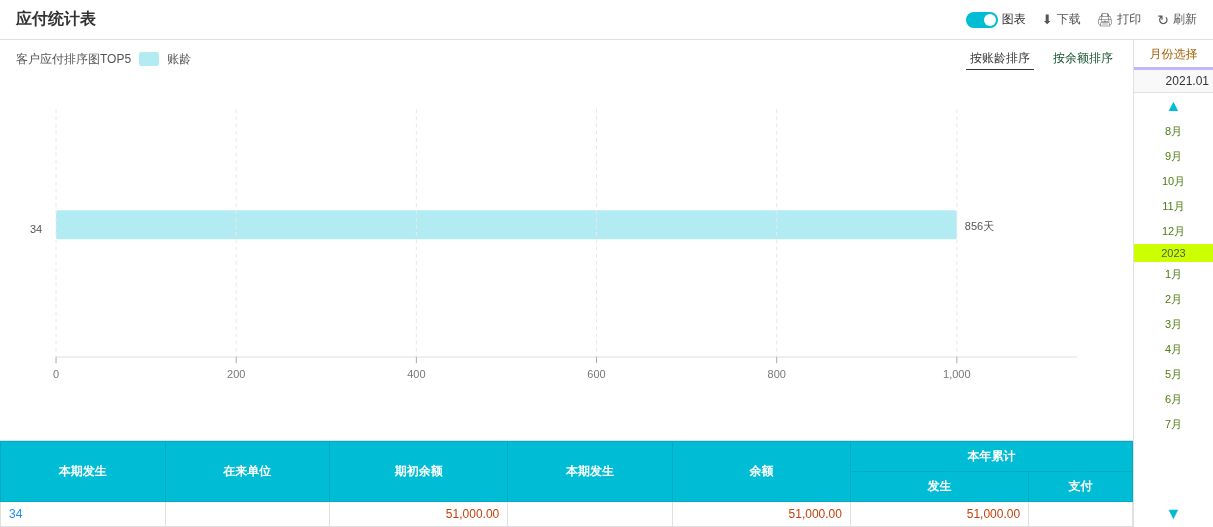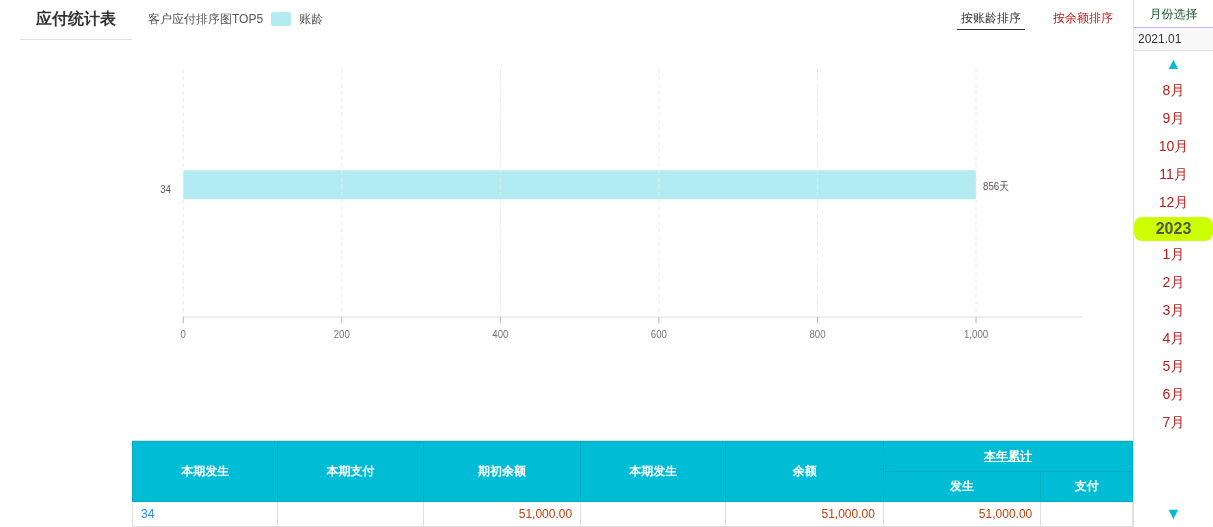--- a/index.html
+++ b/index.html
@@ -1,18 +1,18 @@
 <!DOCTYPE html>
 <html><head>
   <meta charset="utf-8">
   <style>
     * { box-sizing: border-box; margin: 0; padding: 0; }
     body { font-family: 'Microsoft YaHei', Arial, sans-serif; font-size: 12px; background: #f5f5f5; color: #333; }
 
-    .app-container { width: 1213px; height: 527px; display: flex; flex-direction: row; background: #fff; overflow: hidden; padding-left: 20px; }
+    .app-container { width: 1213px; height: 527px; display: flex; flex-direction: column; background: #fff; overflow: hidden; }
 
     
     .header { display: flex; align-items: center; justify-content: space-between; padding: 8px 16px; background: #fff; border-bottom: 1px solid #e0e0e0; height: 40px; }
     .header-title { font-size: 16px; font-weight: bold; color: #333; }
     .header-actions { display: flex; align-items: center; gap: 16px; }
     .toggle-wrap { display: flex; align-items: center; gap: 4px; }
     .toggle { width: 32px; height: 16px; background: #00bcd4; border-radius: 8px; position: relative; cursor: pointer; }
     .toggle::after { content: ''; position: absolute; width: 12px; height: 12px; background: #fff; border-radius: 50%; top: 2px; right: 2px; }
     .action-btn { display: flex; align-items: center; gap: 4px; cursor: pointer; color: #555; font-size: 12px; }
     .icon-dl::before { content: '⬇'; font-size: 13px; }
@@ -22,56 +22,74 @@
     
     .main { display: flex; flex: 1; overflow: hidden; }
 
     
     .chart-section { flex: 1; display: flex; flex-direction: column; overflow: hidden; }
 
     
     .chart-header { display: flex; align-items: center; justify-content: space-between; padding: 8px 16px 4px; }
     .chart-legend { display: flex; align-items: center; gap: 8px; font-size: 12px; color: #555; }
     .legend-box { width: 20px; height: 14px; background: #b2ebf2; border-radius: 2px; }
-    .chart-sort { display: flex; gap: 24px; text-align: center; }
-    .sort-btn { font-size: 12px; color: #b91c1c; cursor: pointer; padding: 2px 4px; border-bottom: 1px solid transparent; }
+    .chart-sort { display: flex; gap: 15px; text-align: center; }
+    .sort-btn { font-size: 12px; color: #14532d; cursor: pointer; padding: 2px 4px; border-bottom: 1px solid transparent; }
     .sort-btn.active { color: #333; border-bottom: 1px solid #333; }
 
     
     .chart-wrap { flex: 1; padding: 4px 16px 0; position: relative; }
     .chart-svg { width: 100%; height: 310px; }
 
     
     .table-section { border-top: 1px solid #e0e0e0; }
     .data-table { width: 100%; border-collapse: collapse; }
     .data-table th { background: #00bcd4; color: #fff; text-align: center; padding: 6px 8px; font-size: 12px; border: 1px solid #00acc1; }
     .data-table td { text-align: center; padding: 5px 8px; font-size: 12px; border: 1px solid #e0e0e0; background: #fff; }
     .data-table td.number { text-align: right; color: #c2410c; }
     .data-table td.link-cell { text-align: left; }
     .data-table td.link-cell a { color: #1890ff; text-decoration: none; }
-    .th-group { border-bottom: 1px solid #00acc1; text-decoration: underline; }
+    .th-group { border-bottom: 1px solid #00acc1; }
 
     
     .sidebar { width: 80px; background: #fff; border-left: 1px solid #e0e0e0; display: flex; flex-direction: column; overflow: hidden; }
-    .sidebar-label { font-size: 12px; color: #14532d; text-align: center; padding: 6px 4px 4px; border-bottom: 1px solid #c4b5fd; }
-    .sidebar-current { font-size: 12px; color: #333; text-align: left; padding: 4px; background: #f9f9f9; border-bottom: 1px solid #e0e0e0; }
+    .sidebar-label { font-size: 12px; color: #a16207; text-align: center; padding: 6px 4px 4px; border-bottom: 3px solid #c4b5fd; }
+    .sidebar-current { font-size: 12px; color: #333; text-align: right; padding: 4px; background: #f9f9f9; border-bottom: 1px solid #e0e0e0; }
     .sidebar-scroll { flex: 1; overflow-y: auto; }
     .sidebar-scroll::-webkit-scrollbar { width: 0; }
     .sidebar-nav { display: flex; justify-content: center; padding: 4px 0; cursor: pointer; }
     .nav-arrow { color: #00bcd4; font-size: 16px; }
-    .month-item { text-align: center; padding: 5px 4px; font-size: 14px; color: #b91c1c; cursor: pointer; }
-    .month-item.year-label { background: #ccff00; color: #555; font-weight: bold; font-size: 16px; padding: 3px 4px; border-radius: 8px; }
+    .month-item { text-align: center; padding: 5px 4px; font-size: 11px; color: #4d7c0f; cursor: pointer; }
+    .month-item.year-label { background: #ccff00; color: #555; font-weight: normal; font-size: 11px; padding: 3px 4px; }
   </style>
 </head>
 <body>
 
 <div class="app-container">
 
   <div class="header">
     <span class="header-title">应付统计表</span>
+    <div class="header-actions">
+      <div class="toggle-wrap">
+        <div class="toggle"></div>
+        <span>图表</span>
+      </div>
+      <div class="action-btn">
+        <span class="icon-dl"></span>
+        <span>下载</span>
+      </div>
+      <div class="action-btn">
+        <span class="icon-print"></span>
+        <span>打印</span>
+      </div>
+      <div class="action-btn">
+        <span class="icon-refresh"></span>
+        <span>刷新</span>
+      </div>
+    </div>
   </div>
 
   <div class="main">
 
     <div class="chart-section">
 
       <div class="chart-header">
         <div class="chart-legend">
           <span>客户应付排序图TOP5</span>
           <div class="legend-box"></div>
@@ -115,21 +133,21 @@
           <line x1="760" y1="30" x2="760" y2="270" stroke="#e8e8e8" stroke-width="1" stroke-dasharray="4,3"></line>
           <line x1="940" y1="30" x2="940" y2="270" stroke="#e8e8e8" stroke-width="1" stroke-dasharray="4,3"></line>
         </svg>
       </div>
 
       <div class="table-section">
         <table class="data-table">
           <thead>
             <tr>
               <th rowspan="2">本期发生</th>
-              <th rowspan="2">本期支付</th>
+              <th rowspan="2">在来单位</th>
               <th rowspan="2">期初余额</th>
               <th rowspan="2">本期发生</th>
               <th rowspan="2">余额</th>
               <th colspan="2" class="th-group">本年累计</th>
             </tr>
             <tr>
               <th>发生</th>
               <th>支付</th>
             </tr>
           </thead>

